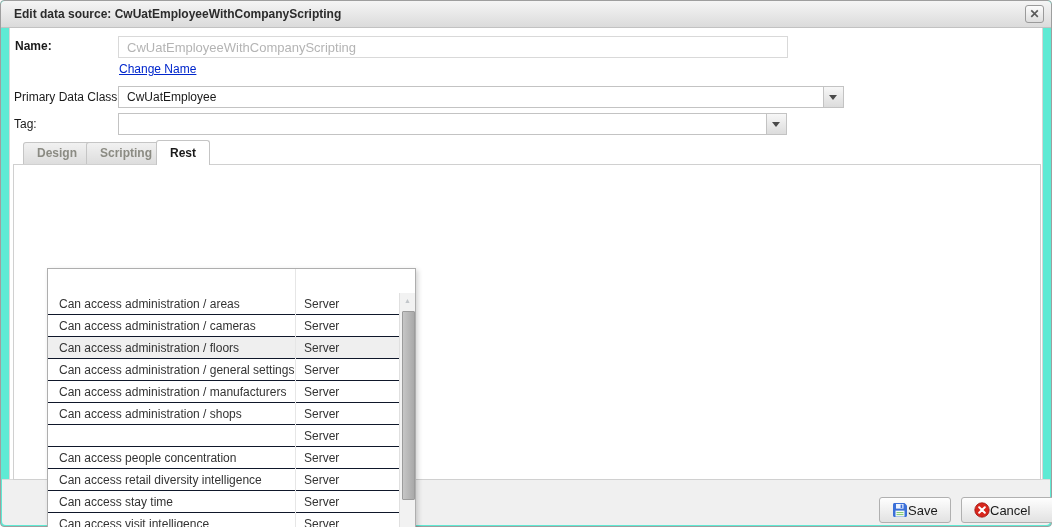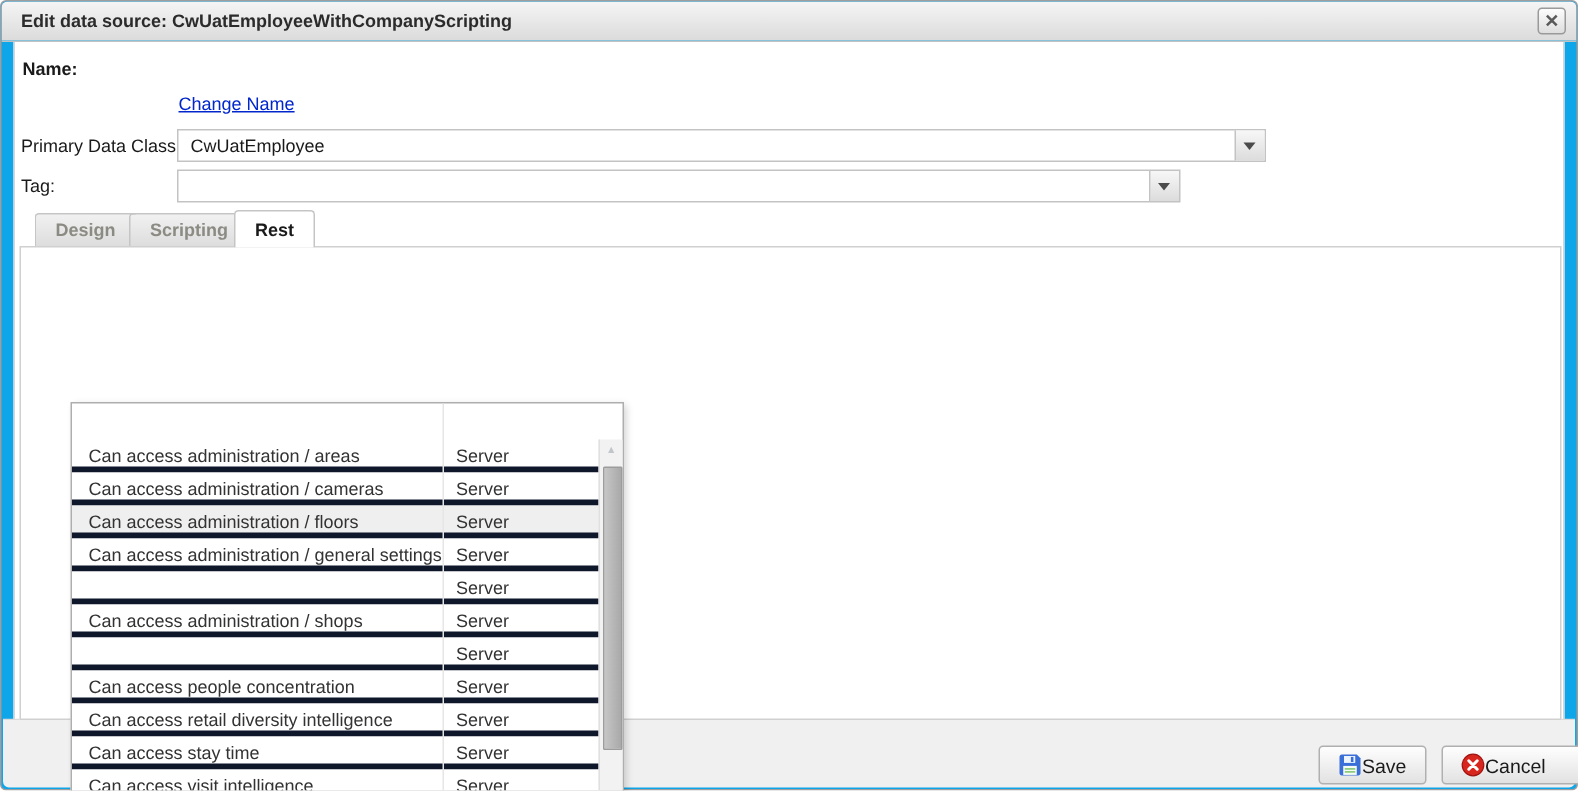--- a/index.html
+++ b/index.html
@@ -1,18 +1,18 @@
 <!DOCTYPE html>
 <html><head>
 <meta charset="utf-8">
 <style>
   html,body{margin:0;padding:0;background:#fff;}
   body{width:1052px;height:527px;position:relative;overflow:hidden;
        font-family:"Liberation Sans",sans-serif;-webkit-font-smoothing:antialiased;}
-  .win{position:absolute;inset:0;background:#0ea5e9;border:1px solid #9e9e9e;
+  .win{position:absolute;inset:0;background:#5eead4;border:1px solid #9e9e9e;
        border-radius:4px;box-sizing:border-box;}
   
   .titlebar{position:absolute;left:0;top:0;right:0;height:26px;
     background:linear-gradient(#f5f5f5,#dbdbdb);border-bottom:1px solid #c2c2c2;
     border-radius:4px 4px 0 0;}
   .title{position:absolute;left:13px;top:6px;font-size:12px;font-weight:bold;color:#2b2b2b;}
   .close-btn{position:absolute;right:7px;top:4px;width:19px;height:18px;box-sizing:border-box;
     background:linear-gradient(#fcfcfc,#dedede);border:1px solid #9a9a9a;border-radius:3px;
     color:#5a5a5a;font-size:12px;font-weight:bold;text-align:center;line-height:16px;cursor:default;}
   
@@ -63,21 +63,21 @@
   .btn svg{width:16px;height:16px;flex:0 0 auto;}
   
   .dd{position:absolute;left:46px;top:267px;width:369px;height:260px;box-sizing:border-box;
     background:#fff;border:1px solid #aeaeae;z-index:10;box-shadow:2px 2px 5px rgba(0,0,0,.18);}
   .dd-head{position:absolute;left:0;right:0;top:0;height:24px;box-sizing:border-box;
     background:linear-gradient(#fafcfd,#eff3f5);border-bottom:1px solid #c8d0d4;}
   .dd-head .h-name{position:absolute;left:11px;top:5px;font-size:12px;color:#222;}
   .dd-head .h-type{position:absolute;left:256px;top:5px;font-size:12px;color:#222;}
   .dd-head .sort{position:absolute;left:40px;top:7px;font-size:8px;color:#aab3ba;}
   .dd-rows{position:absolute;left:0;right:15px;top:24px;bottom:0;overflow:hidden;}
-  .dd-row{position:relative;height:22px;box-sizing:border-box;border-bottom:4px solid #0f172a;
+  .dd-row{position:relative;height:22px;box-sizing:border-box;border-bottom:1px solid #0f172a;
     font-size:12px;color:#333;cursor:pointer;background:#fff;}
   .dd-row.hover{background:#efefef;}
   .dd-row .c-name{position:absolute;left:11px;top:4px;white-space:nowrap;}
   .dd-row .c-type{position:absolute;left:256px;top:4px;}
   .dd-vline{position:absolute;left:247px;top:0;bottom:0;width:1px;background:#e6e6e6;z-index:2;}
   .dd-sb{position:absolute;right:0;top:24px;bottom:0;width:15px;background:#f2f2f2;border-left:1px solid #e0e0e0;}
   .dd-sb .up{position:absolute;left:0;right:0;top:4px;text-align:center;font-size:7px;color:#c2c6ca;cursor:pointer;}
   .dd-sb .thumb{position:absolute;left:2px;width:11px;top:18px;height:187px;
     background:linear-gradient(90deg,#c6c6c6,#a9a9a9);border:1px solid #9c9c9c;border-radius:1px;cursor:pointer;}
 </style>
@@ -87,20 +87,21 @@
 <div class="win">
 
   <div class="titlebar">
     <div class="title">Edit data source: CwUatEmployeeWithCompanyScripting</div>
     <div class="close-btn">✕</div>
   </div>
 
   <div class="body-panel"></div>
 
   <div class="lbl" style="left:14px;top:38px;font-weight:bold;">Name:</div>
+  <input class="txt-input" style="left: 117px; top: 35px; width: 670px; height: 22px;" type="text" disabled="" value="CwUatEmployeeWithCompanyScripting">
   <a class="link" style="left:118px;top:61px;">Change Name</a>
 
   <div class="lbl" style="left:13px;top:89px;">Primary Data Class:</div>
   <div class="combo" style="left:117px;top:85px;width:726px;">
     <div class="val">CwUatEmployee</div>
     <div class="arrow-btn">
       <div class="chev"></div>
     </div>
   </div>
 
@@ -176,20 +177,21 @@
       </div>
       <div class="dd-row hover">
         <span class="c-name">Can access administration / floors</span>
         <span class="c-type">Server</span>
       </div>
       <div class="dd-row">
         <span class="c-name">Can access administration / general settings</span>
         <span class="c-type">Server</span>
       </div>
       <div class="dd-row">
+        <span class="c-name">Can access administration / manufacturers</span>
         <span class="c-type">Server</span>
       </div>
       <div class="dd-row">
         <span class="c-name">Can access administration / shops</span>
         <span class="c-type">Server</span>
       </div>
       <div class="dd-row">
         <span class="c-type">Server</span>
       </div>
       <div class="dd-row">

